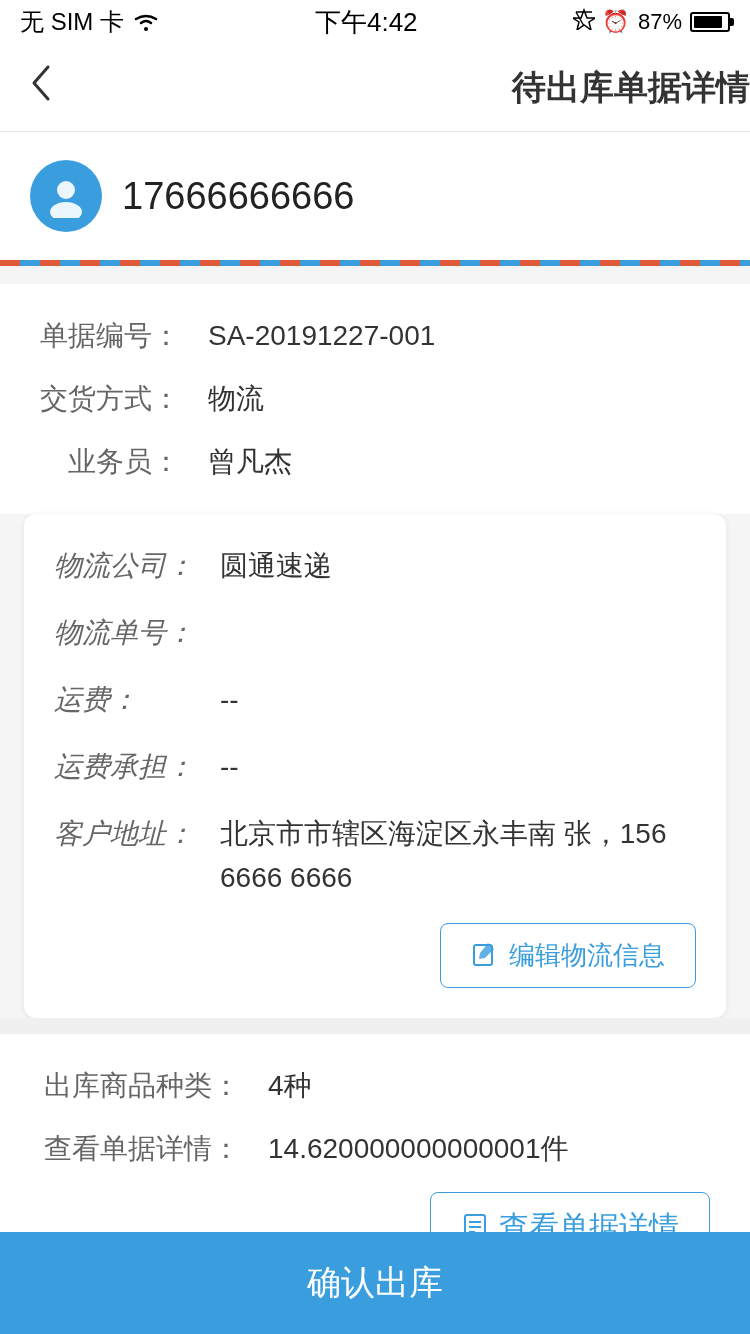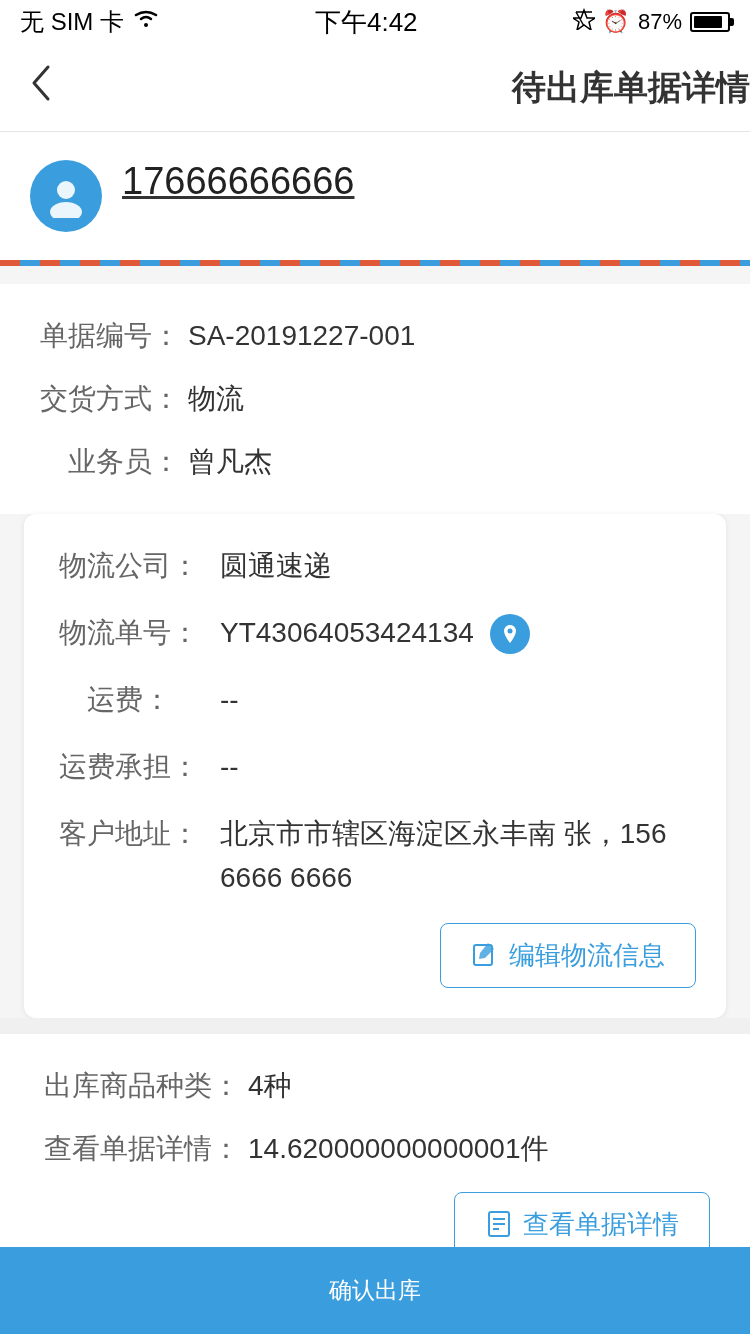--- a/index.html
+++ b/index.html
@@ -19,21 +19,21 @@
       background: #fff;
       display: flex;
       align-items: center;
       justify-content: space-between;
       padding: 0 20px;
       font-size: 24px;
       color: #000;
     }
     .status-left {
       display: flex;
-      align-items: flex-start;
+      align-items: flex-end;
       gap: 8px;
     }
     .status-right {
       display: flex;
       align-items: center;
       gap: 8px;
       font-size: 22px;
     }
     .battery {
       width: 40px;
@@ -84,24 +84,23 @@
       font-size: 34px;
       font-weight: 600;
       color: #333;
     }
 
     
     .customer-header {
       background: #fff;
       padding: 28px 30px;
       display: flex;
-      align-items: flex-start;
+      align-items: center;
       gap: 20px;
       border-bottom: none;
-      text-decoration: underline;
     }
     .customer-avatar {
       width: 72px;
       height: 72px;
       border-radius: 50%;
       background: #3a9ede;
       display: flex;
       align-items: center;
       justify-content: center;
       flex-shrink: 0;
@@ -129,20 +128,21 @@
       margin-top: 18px;
       padding: 30px 40px;
     }
 
     .info-row {
       display: flex;
       align-items: center;
       margin-bottom: 18px;
       font-size: 28px;
       line-height: 1.6;
+      gap: 20px;
     }
     .info-row:last-child {
       margin-bottom: 0;
     }
     .info-label {
       color: #666;
       min-width: 140px;
       text-align: right;
       flex-shrink: 0;
     }
@@ -158,22 +158,23 @@
       margin-bottom: 22px;
       font-size: 28px;
       line-height: 1.6;
     }
     .logistics-row:last-child {
       margin-bottom: 0;
     }
     .logistics-label {
       color: #666;
       min-width: 150px;
-      text-align: center;
+      text-align: left;
       flex-shrink: 0;
+      font-style: italic;
     }
     .logistics-value {
       color: #333;
       margin-left: 16px;
       flex: 1;
       display: flex;
       align-items: center;
       gap: 16px;
     }
     .tracking-icon {
@@ -208,21 +209,21 @@
     
     .goods-section {
       background: #fff;
       padding: 30px 40px;
     }
     .view-btn {
       border: 1.5px solid #3a9ede;
       border-radius: 8px;
       padding: 14px 30px;
       color: #3a9ede;
-      font-size: 26px;
+      font-size: 30px;
       background: #fff;
       display: flex;
       align-items: center;
       gap: 10px;
       cursor: pointer;
     }
 
     
     .confirm-btn-wrapper {
       position: fixed;
@@ -230,21 +231,21 @@
       left: 0;
       width: 750px;
       background: #3a9ede;
       padding: 28px 0;
       display: flex;
       justify-content: center;
       align-items: center;
     }
     .confirm-btn {
       color: #fff;
-      font-size: 23px;
+      font-size: 34px;
       font-weight: 500;
       background: none;
       border: none;
       cursor: pointer;
     }
 
     .gray-area {
       background: #f5f5f5;
       height: 220px;
     }
@@ -319,29 +320,20 @@
 
 <div style="background:#f5f5f5; padding: 0 0 0 0;">
   <div style="background:#fff; margin: 0 24px; border-radius: 12px; padding: 30px 30px; box-shadow: 0 1px 6px rgba(0,0,0,0.08); margin-top: 0;">
 
     <div class="logistics-row">
       <span class="logistics-label">物流公司：</span>
       <span class="logistics-value">圆通速递</span>
     </div>
     <div class="logistics-row">
       <span class="logistics-label">物流单号：</span>
-      <span class="logistics-value">
-        <span>YT43064053424134</span>
-        <span class="tracking-icon">
-          <svg width="22" height="22" viewBox="0 0 22 22">
-            <path d="M11 2 C7.686 2 5 4.686 5 8 C5 12.5 11 20 11 20 C11 20 17 12.5 17 8 C17 4.686 14.314 2 11 2 Z" fill="#fff"></path>
-            <circle cx="11" cy="8" r="2.5" fill="#3a9ede"></circle>
-          </svg>
-        </span>
-      </span>
     </div>
     <div class="logistics-row">
       <span class="logistics-label">运费：</span>
       <span class="logistics-value">--</span>
     </div>
     <div class="logistics-row">
       <span class="logistics-label">运费承担：</span>
       <span class="logistics-value">--</span>
     </div>
     <div class="logistics-row">

